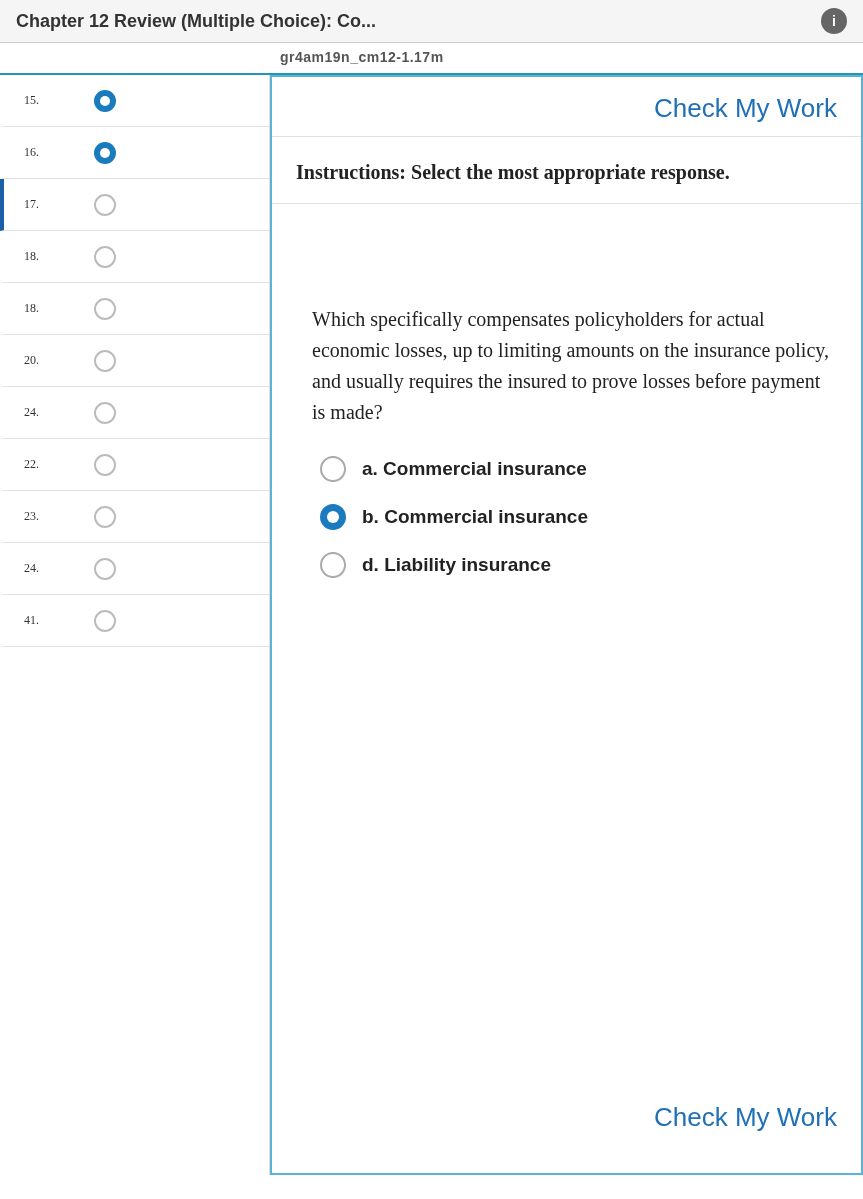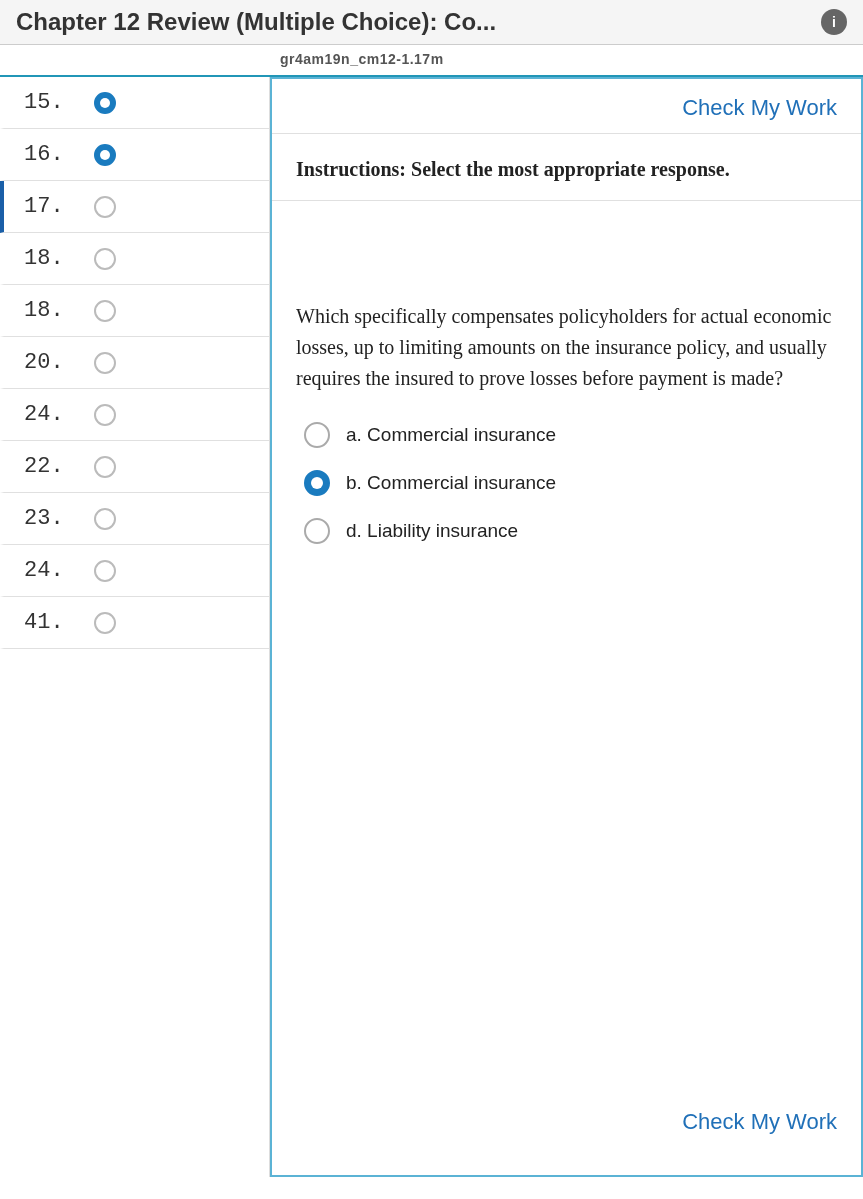--- a/index.html
+++ b/index.html
@@ -14,21 +14,21 @@
     .top-bar {
       background: #f5f5f5;
       border-bottom: 1px solid #ccc;
       padding: 8px 16px;
       display: flex;
       align-items: center;
       justify-content: space-between;
     }
 
     .top-bar-title {
-      font-size: 24px;
+      font-size: 18px;
       font-weight: bold;
       color: #333;
       font-family: Arial, sans-serif;
     }
 
     .top-bar-icon {
       width: 26px;
       height: 26px;
       border-radius: 50%;
       background: #666;
@@ -77,23 +77,23 @@
 
     .nav-row.active {
       border-left: 4px solid #1a5fa8;
     }
 
     .nav-row:not(.active) {
       border-left: 4px solid transparent;
     }
 
     .nav-number {
-      font-size: 22px;
+      font-size: 12px;
       color: #333;
-      font-family: Liberation Mono, monospace;
+      font-family: Liberation Serif, serif;
       width: 80px;
       text-align: left;
       padding-left: 20px;
       flex-shrink: 0;
     }
 
     .nav-radio {
       width: 22px;
       height: 22px;
       border-radius: 50%;
@@ -131,37 +131,38 @@
 
     .check-my-work-top {
       text-align: right;
       padding: 16px 24px 12px 24px;
       border-bottom: 1px solid #e0e0e0;
     }
 
     .check-my-work-link {
       color: #2070b8;
       font-family: Arial, sans-serif;
-      font-size: 22px;
+      font-size: 26px;
       font-weight: normal;
       cursor: pointer;
       text-decoration: none;
     }
 
     .instructions-block {
       padding: 20px 24px 16px 24px;
       font-size: 20px;
       color: #222;
       line-height: 1.5;
       border-bottom: 1px solid #e0e0e0;
       font-weight: bold;
     }
 
     .question-block {
       padding: 20px 24px 20px 24px;
+      margin-left: 16px;
     }
 
     .question-text {
       font-size: 20px;
       color: #222;
       line-height: 1.55;
       margin-bottom: 28px;
     }
 
     .answer-options {
@@ -169,20 +170,21 @@
       flex-direction: column;
       gap: 22px;
       padding: 0 0 0 8px;
     }
 
     .answer-option {
       display: flex;
       align-items: center;
       gap: 16px;
       cursor: pointer;
+      font-weight: bold;
     }
 
     .option-radio {
       width: 26px;
       height: 26px;
       border-radius: 50%;
       border: 2px solid #aaa;
       background: #fff;
       flex-shrink: 0;
       display: flex;

